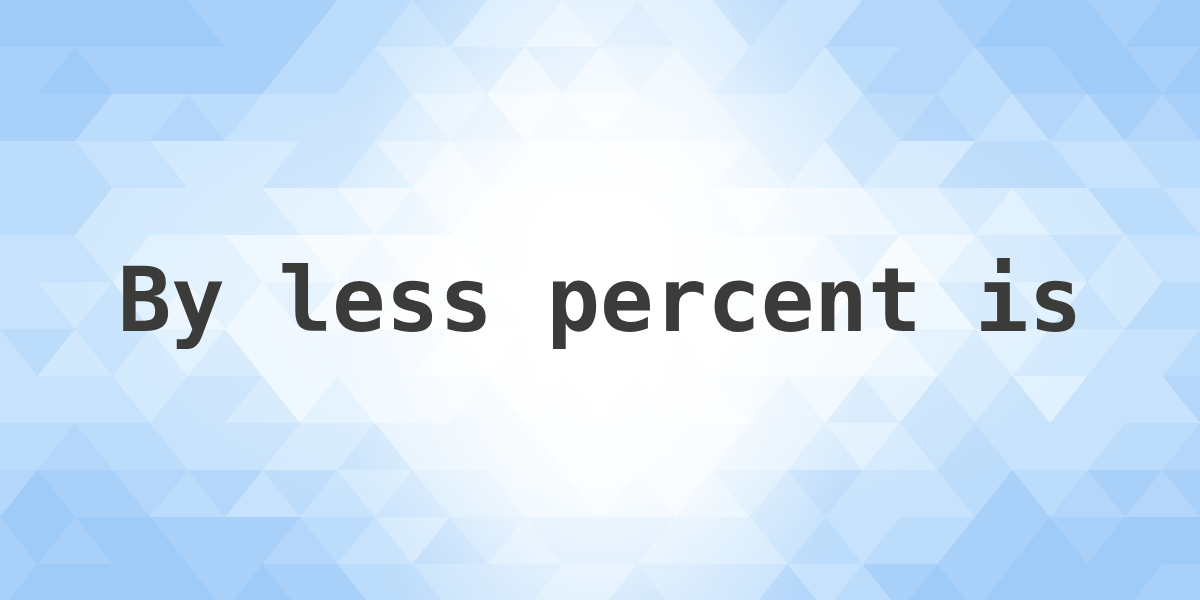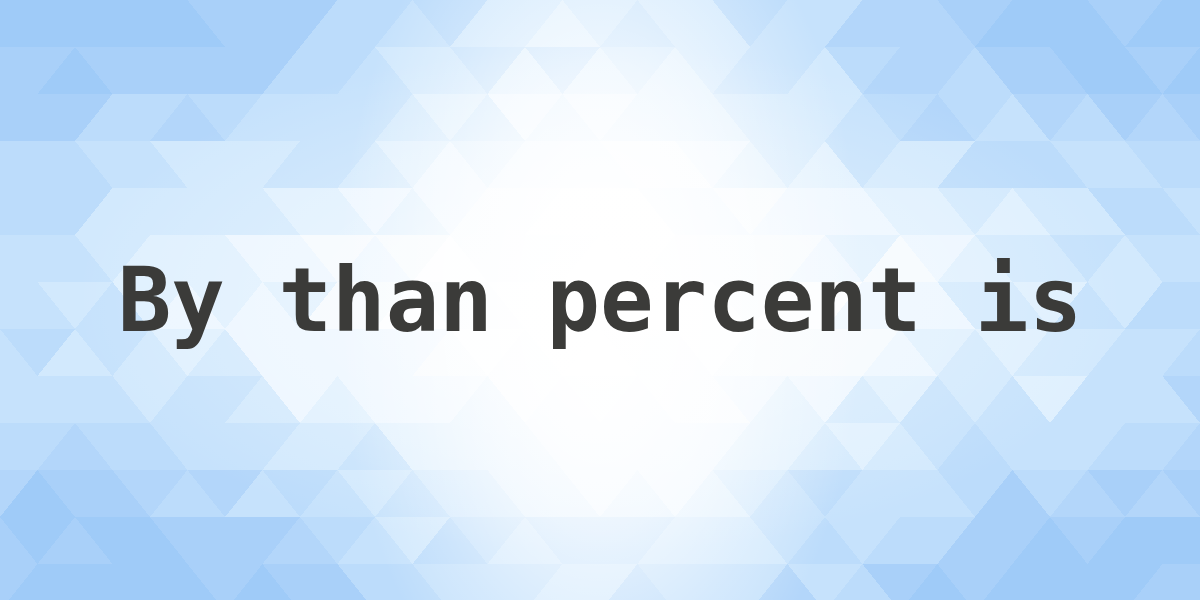--- a/index.html
+++ b/index.html
@@ -595,16 +595,16 @@
       <polygon points="1125.0,611.0 1200.0,611.0 1162.5,658.0" fill="#a9d0f9" shape-rendering="crispEdges"></polygon>
       <polygon points="1162.5,658.0 1237.5,658.0 1200.0,611.0" fill="#9fcbf8" shape-rendering="crispEdges"></polygon>
       <polygon points="1200.0,611.0 1275.0,611.0 1237.5,658.0" fill="#9fcbf8" shape-rendering="crispEdges"></polygon>
       <polygon points="1237.5,658.0 1312.5,658.0 1275.0,611.0" fill="#a9d0f9" shape-rendering="crispEdges"></polygon>
       <polygon points="1275.0,611.0 1350.0,611.0 1312.5,658.0" fill="#a9d0f9" shape-rendering="crispEdges"></polygon>
     </svg>
 
   <div id="glow"></div>
 
   <div id="text-layer">
-    <div class="qline">By than percent is</div>
+    <div class="qline">By less percent is</div>
   </div>
 
 </div>
 
 </body></html>

